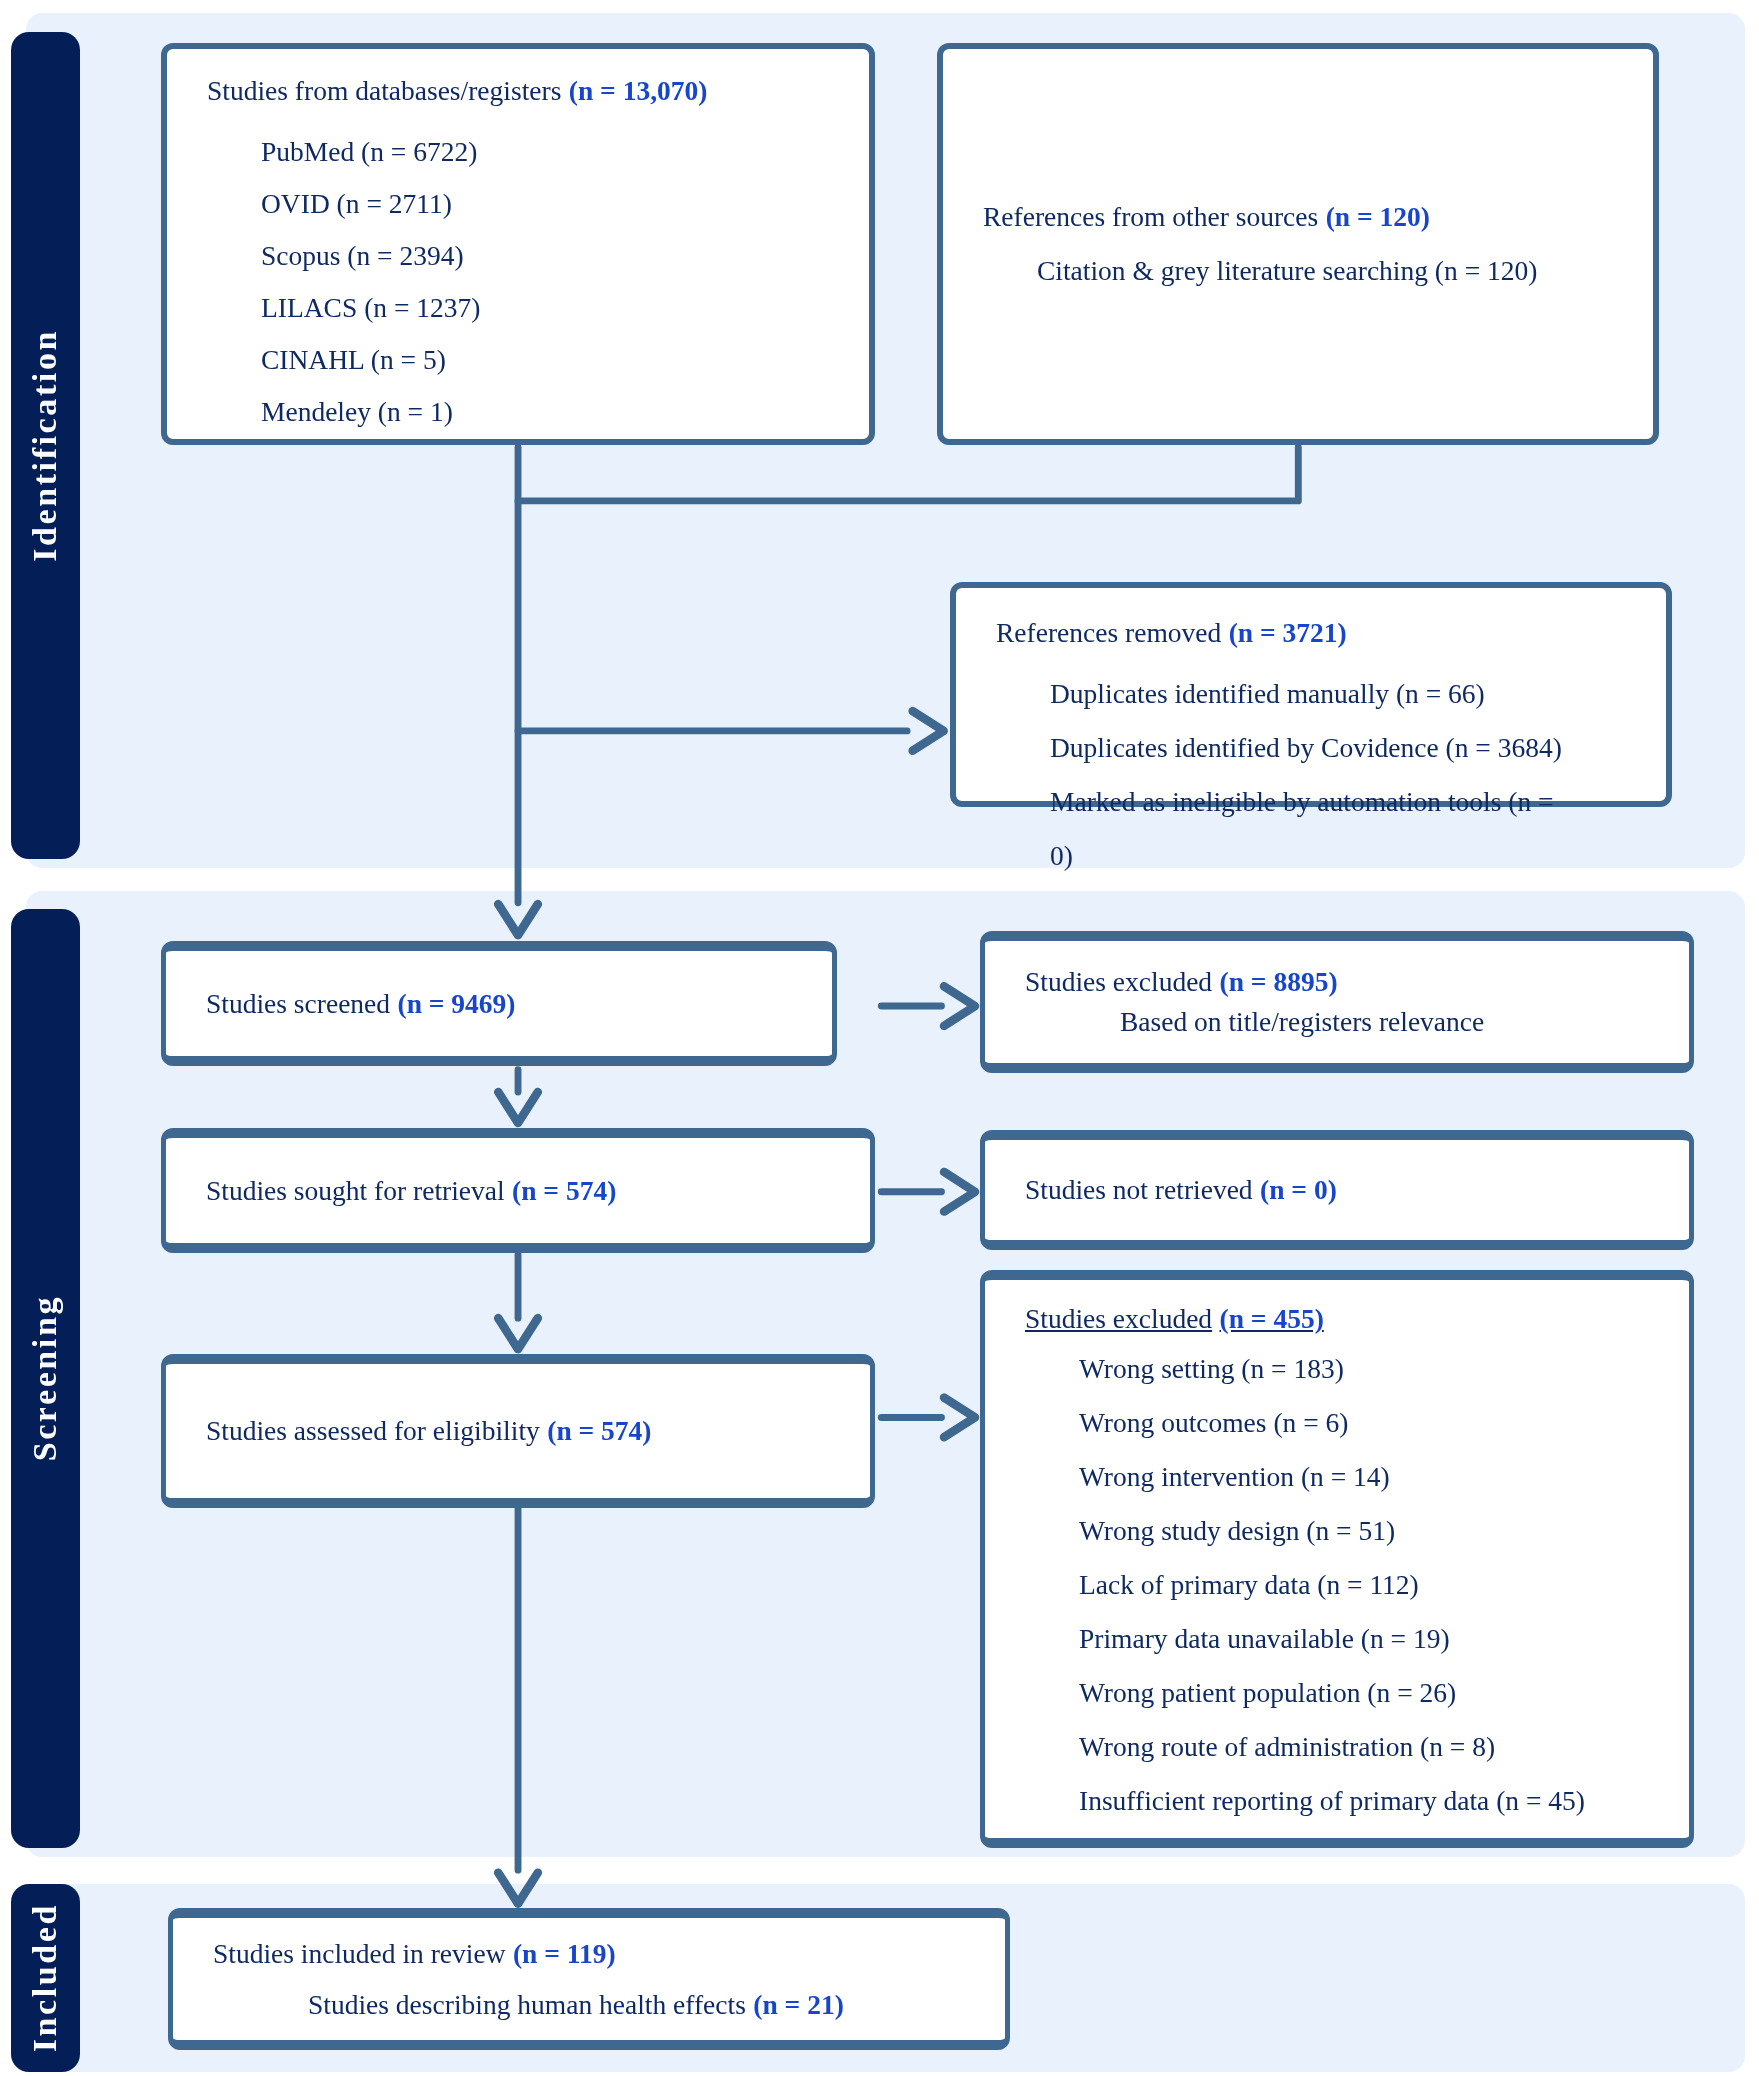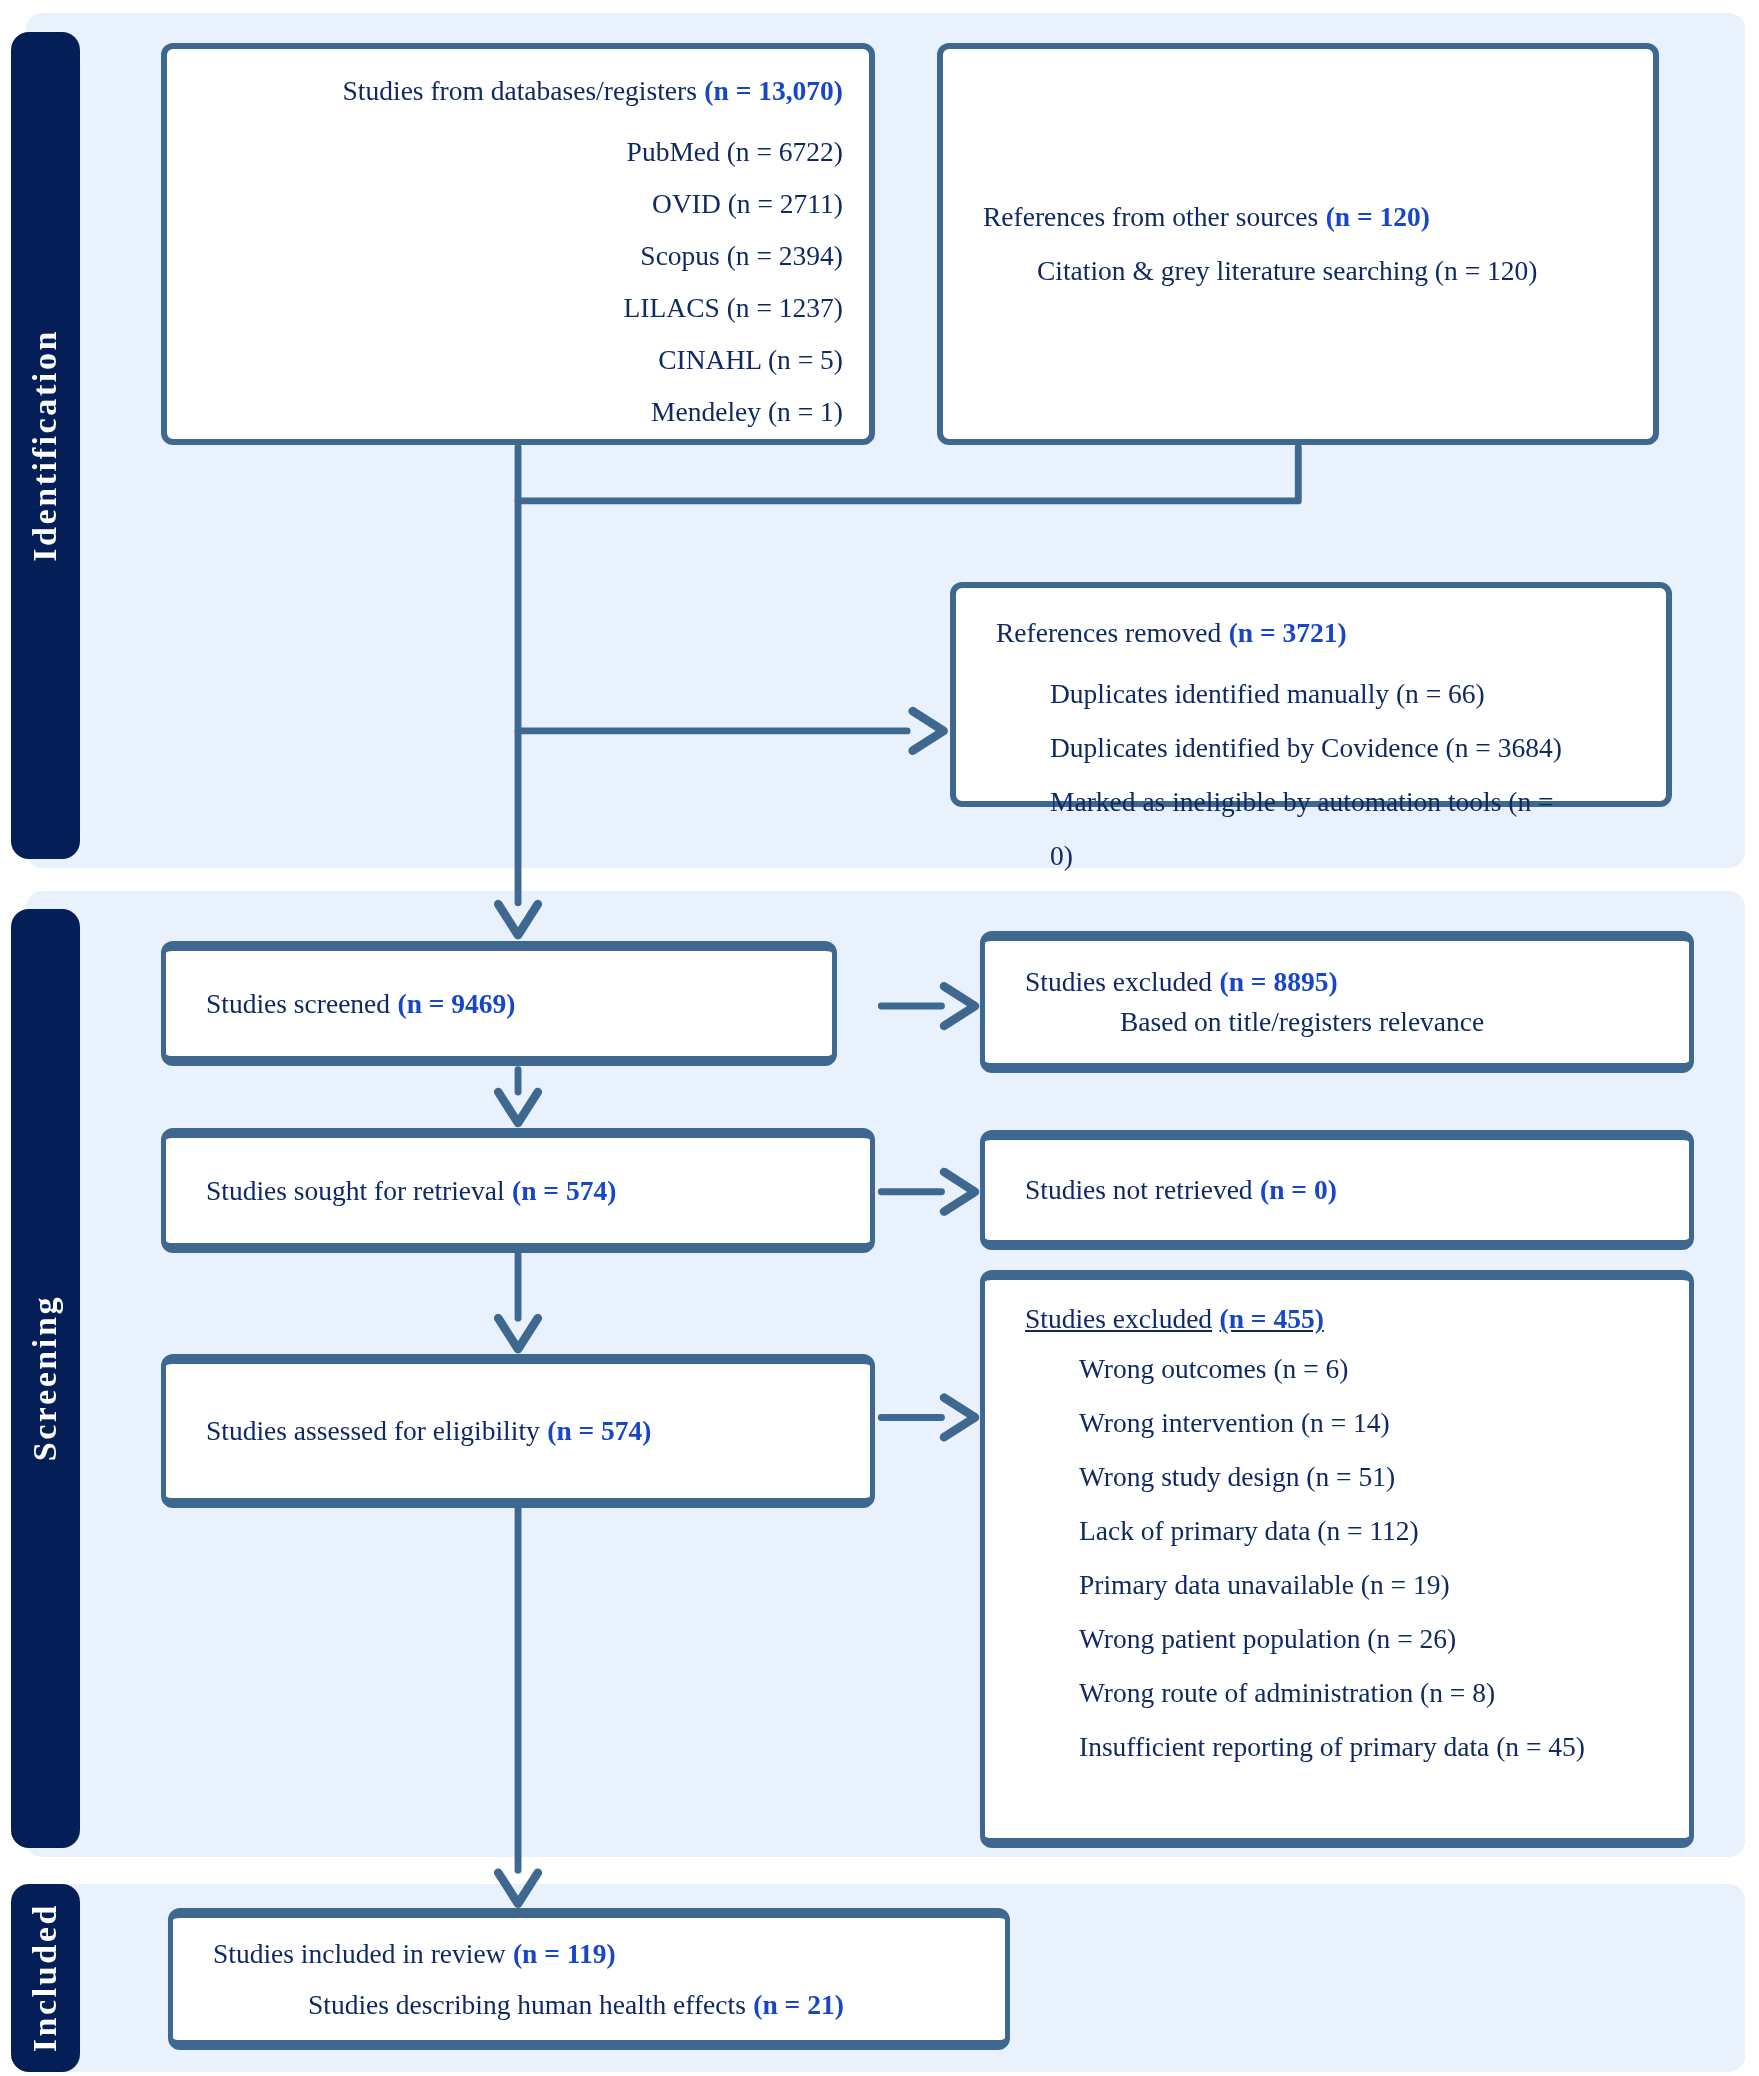--- a/index.html
+++ b/index.html
@@ -77,21 +77,21 @@
     <path d="M1159 3066 L1205 3138 L1251 3066" stroke-width="20"></path>
 
     <path d="M2050 3297 L2190 3297" stroke-width="16"></path>
     <path d="M2196 3251 L2268 3297 L2196 3343" stroke-width="20"></path>
 
     <path d="M1205 3448 L1205 4350" stroke-width="16"></path>
     <path d="M1159 4356 L1205 4428 L1251 4356" stroke-width="20"></path>
   </g>
 </svg>
 
-<div class="box pad-list" style="left:161px;top:43px;width:714px;height:402px;text-align:right;">
+<div class="box pad-list" style="left:161px;top:43px;width:714px;height:402px;">
   <div class="bline title">
     <span>Studies from databases/registers</span><span class="n">(n = 13,070)</span>
   </div>
   <div class="bline item">PubMed (n = 6722)</div>
   <div class="bline item">OVID (n = 2711)</div>
   <div class="bline item">Scopus (n = 2394)</div>
   <div class="bline item">LILACS (n = 1237)</div>
   <div class="bline item">CINAHL (n = 5)</div>
   <div class="bline item">Mendeley (n = 1)</div>
 </div>
@@ -141,20 +141,21 @@
 <div class="box thick centered" style="left:161px;top:1354px;width:714px;height:154px;">
   <div class="bline title">
     <span>Studies assessed for eligibility</span><span class="n">(n = 574)</span>
   </div>
 </div>
 
 <div class="box thick pad-list reasons" style="left:980px;top:1270px;width:714px;height:578px;padding-top:19.3px;">
   <div class="bline title" style="margin-bottom:3px;text-decoration:underline;">
     <span>Studies excluded</span><span class="n">(n = 455)</span>
   </div>
+  <div class="bline item">Wrong setting (n = 183)</div>
   <div class="bline item">Wrong outcomes (n = 6)</div>
   <div class="bline item">Wrong intervention (n = 14)</div>
   <div class="bline item">Wrong study design (n = 51)</div>
   <div class="bline item">Lack of primary data (n = 112)</div>
   <div class="bline item">Primary data unavailable (n = 19)</div>
   <div class="bline item">Wrong patient population (n = 26)</div>
   <div class="bline item">Wrong route of administration (n = 8)</div>
   <div class="bline item">Insufficient reporting of primary data (n = 45)</div>
 </div>
 

